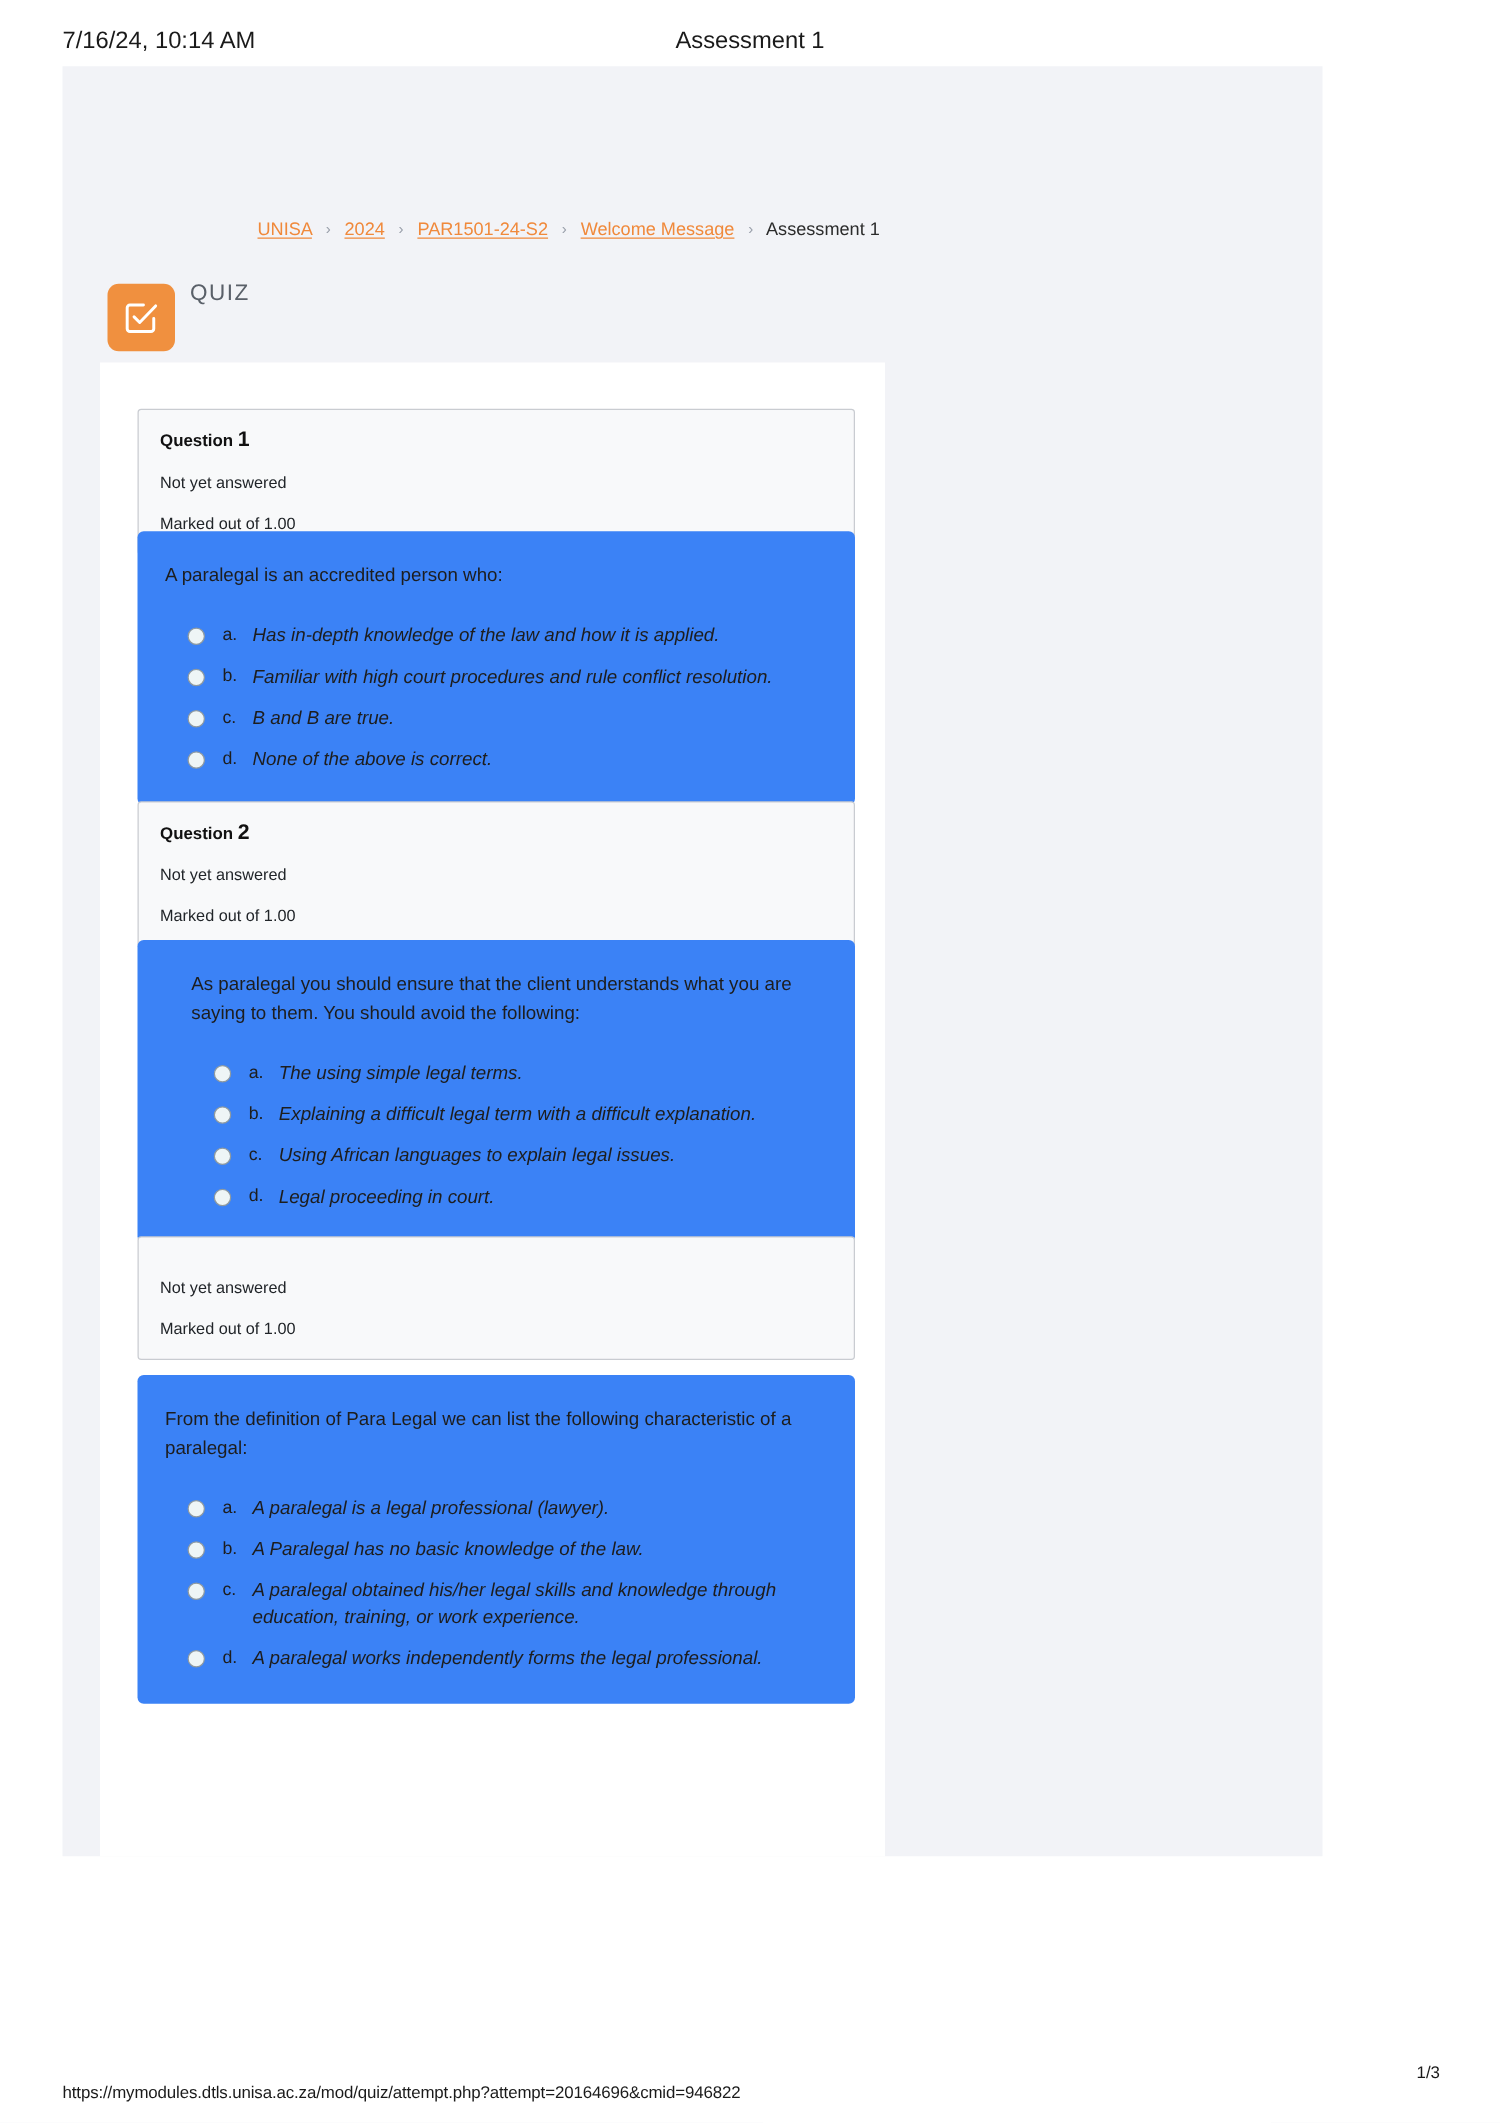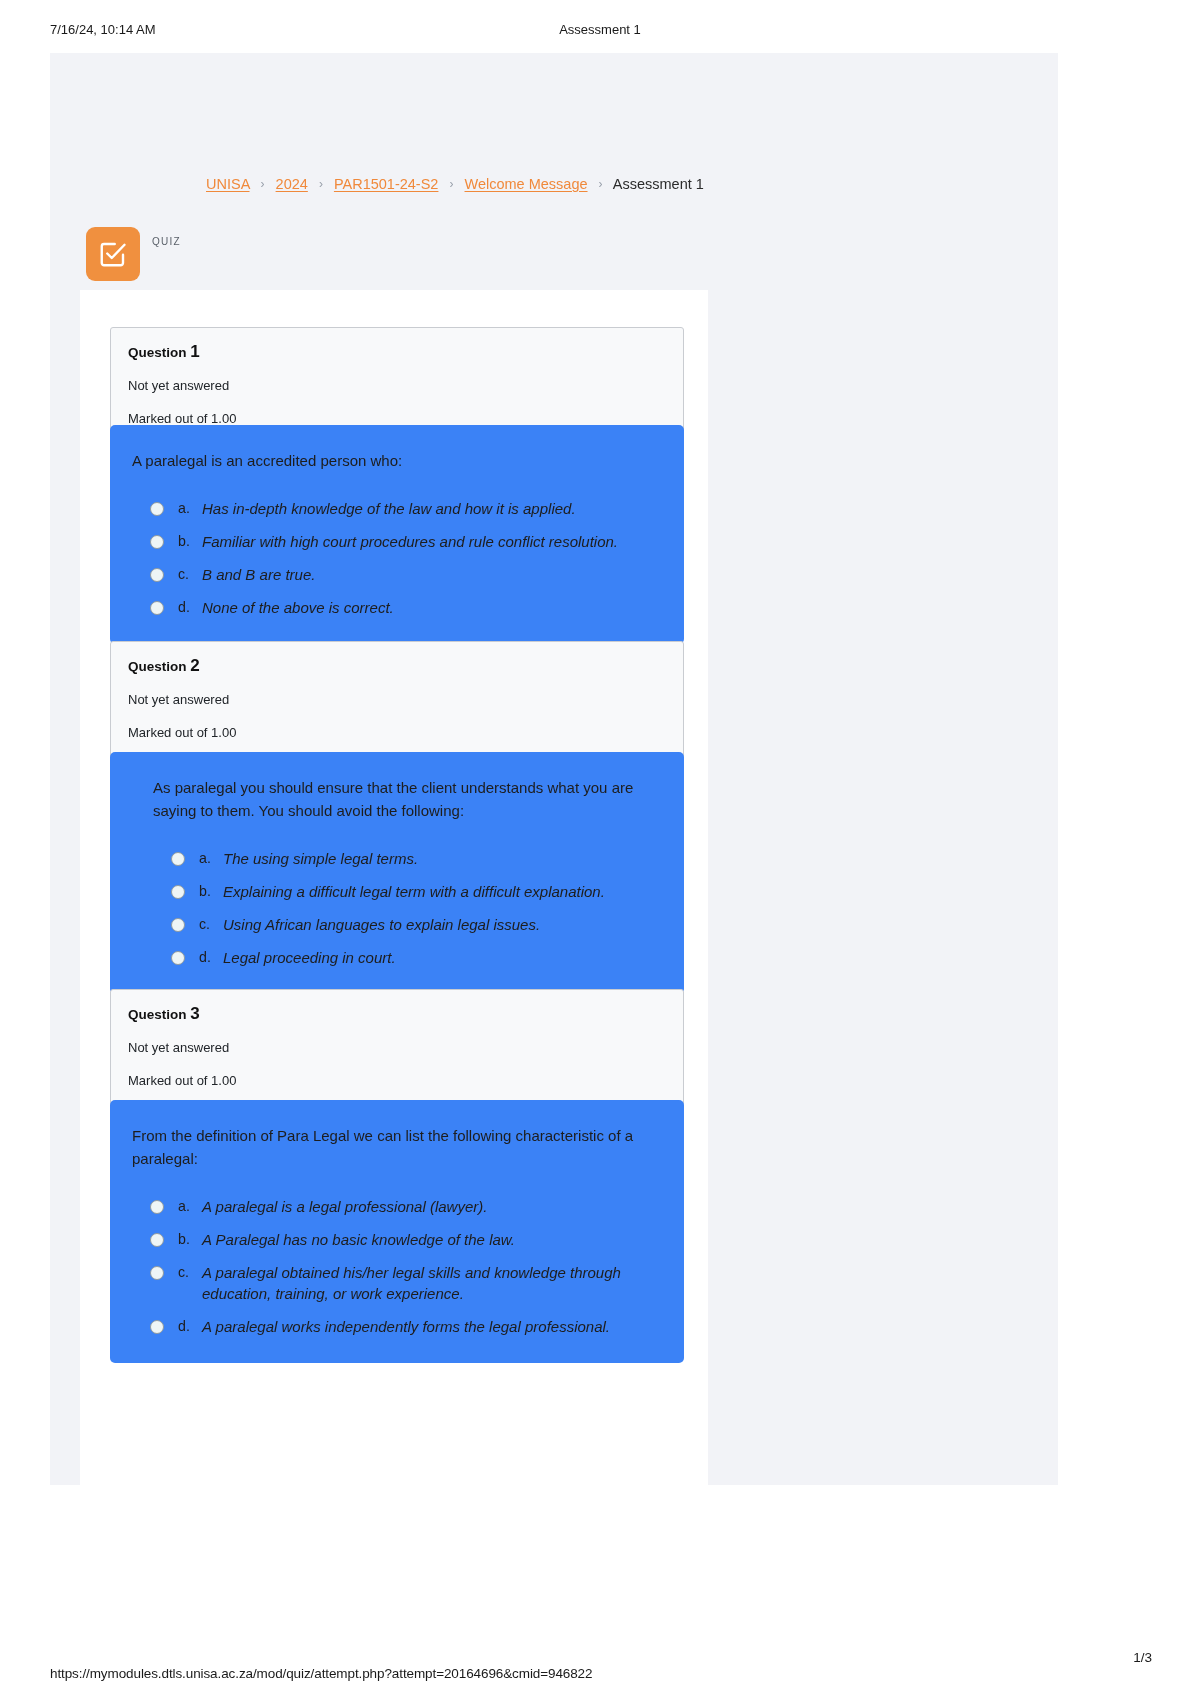--- a/index.html
+++ b/index.html
@@ -16,21 +16,21 @@
     -webkit-font-smoothing: antialiased;
   }
 
   
   .print-header {
     position: absolute;
     top: 22px;
     left: 0;
     width: 1200px;
     height: 26px;
-    font-size: 13px;
+    font-size: 19px;
     color: #1a1a1a;
   }
   .print-header .ph-date {
     position: absolute;
     left: 50px;
     top: 0;
     white-space: nowrap;
   }
   .print-header .ph-title {
     position: absolute;
@@ -128,22 +128,22 @@
     border-radius: 9px;
     background: #f0903f;
     display: flex;
     align-items: center;
     justify-content: center;
   }
   .quiz-icon svg { display: block; }
   .activity-type-label {
     position: absolute;
     left: 66px;
-    top: 16px;
-    font-size: 10px;
+    top: 4px;
+    font-size: 18px;
     letter-spacing: 1.2px;
     color: #5a6069;
   }
 
   
   .q-info {
     position: absolute;
     left: 60px;
     width: 574px;
     box-sizing: border-box;
@@ -319,24 +319,20 @@
       </div>
       <div class="answer-row">
         <span class="radio"></span>
         <span class="answer-letter">d.</span>
         <span class="answer-text">Legal proceeding in court.</span>
       </div>
     </div>
   </div>
 
   <div class="q-info" style="top:936px;">
-    <div class="q-number">
-      <span>Question</span>
-      <span class="q-num-big">3</span>
-    </div>
     <div class="q-state">Not yet answered</div>
     <div class="q-grade">Marked out of 1.00</div>
   </div>
 
   <div class="q-answer" style="top:1047px;">
     <p class="q-text">From the definition of Para Legal we can list the following characteristic of a paralegal:</p>
     <div class="answers">
       <div class="answer-row">
         <span class="radio"></span>
         <span class="answer-letter">a.</span>

